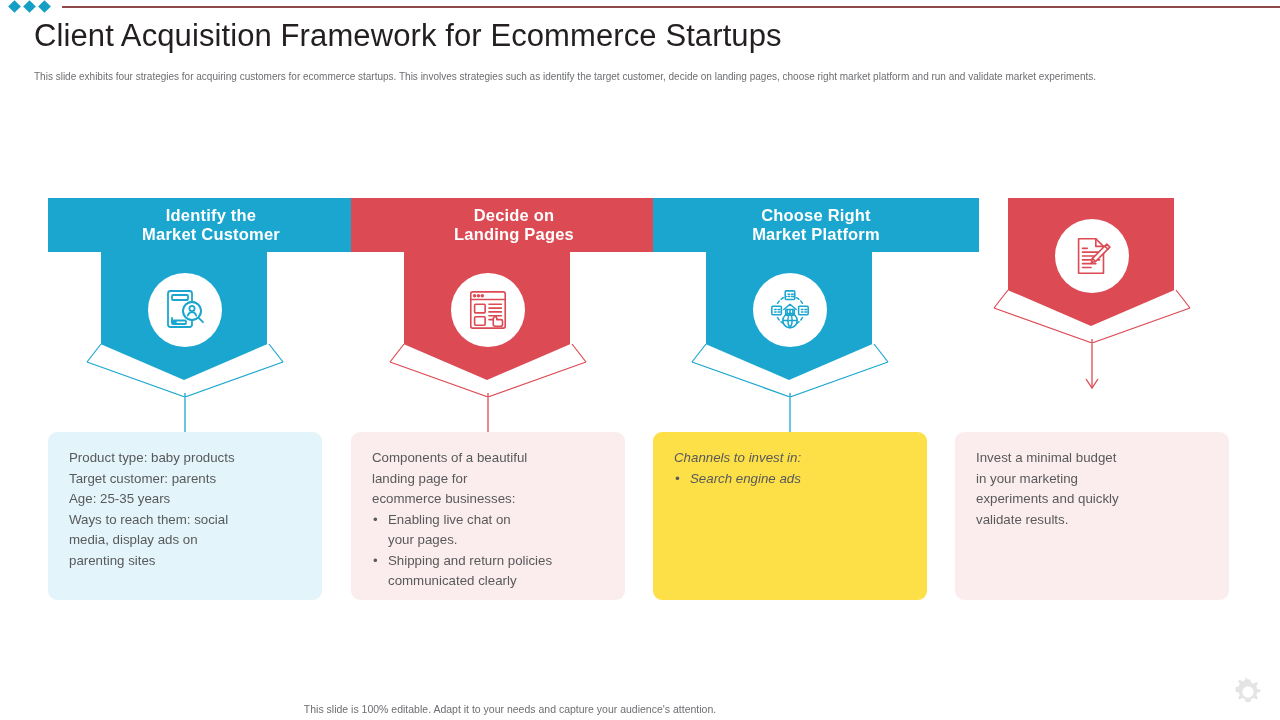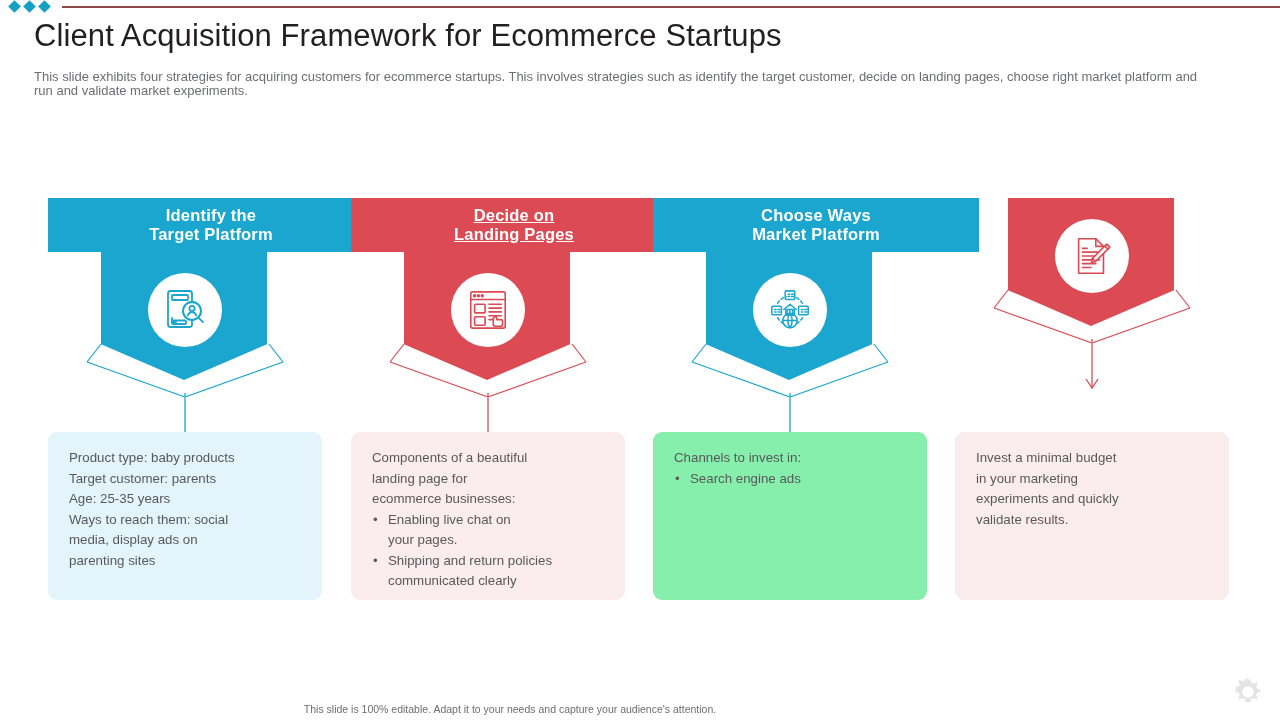--- a/index.html
+++ b/index.html
@@ -28,21 +28,21 @@
   .diamond.d3{left:30px;}
 
   
   #page-title{
     position:absolute; left:34px; top:18px;
     font-size:31px; font-weight:400; color:#231f20;
     letter-spacing:.1px; white-space:nowrap;
   }
   #page-subtitle{
     position:absolute; left:34px; top:70px; width:1172px;
-    font-size:13px; line-height:14px; color:#6d6e71;
+    font-size:10px; line-height:14px; color:#6d6e71;
   }
 
   
   .column{ position:absolute; top:198px; width:274px; }
   .col1{ left:48px; }
   .col2{ left:351px; }
   .col3{ left:653px; }
   .col4{ left:955px; }
 
   
@@ -125,21 +125,21 @@
   <span class="diamond d3" style="background: rgb(22, 159, 196);"></span>
 </div>
 <div id="top-rule" style="background: rgb(142, 74, 74);"></div>
 
 <div id="page-title" style="color: rgb(35, 31, 32);">Client Acquisition Framework for Ecommerce Startups</div>
 <div id="page-subtitle" style="color: rgb(109, 110, 113);">This slide exhibits four strategies for acquiring customers for ecommerce startups. This involves strategies such as identify the target customer, decide on landing pages, choose right market platform and run and validate market experiments.</div>
 
 <div class="column col1">
   <div class="cap" style="background: rgb(27, 166, 208);">
     <span>Identify the</span>
-    <span class="l2">Target Platform</span>
+    <span class="l2">Market Customer</span>
   </div>
   <div class="ribbon-wrap">
     <div class="ribbon" style="background: rgb(27, 166, 208);"></div>
     <div class="wings">
       <svg width="274" height="145" viewBox="0 0 274 145">
         <polyline points="39,110 137,145 235,110" fill="none" stroke-width="1.2" class="wing-stroke" stroke="#1BA6D0"></polyline>
         <polyline points="39,110 53,92" fill="none" stroke-width="1.2" class="wing-stroke" stroke="#1BA6D0"></polyline>
         <polyline points="235,110 221,92" fill="none" stroke-width="1.2" class="wing-stroke" stroke="#1BA6D0"></polyline>
       </svg>
     </div>
@@ -162,21 +162,21 @@
     <div class="down-arrow">
       <svg width="274" height="62" viewBox="0 0 274 62">
         <path d="M137 2 L137 50" fill="none" stroke-width="1.3" class="arrow-stroke" stroke="#1BA6D0"></path>
         <path d="M131 42 L137 51 L143 42" fill="none" stroke-width="1.3" class="arrow-stroke" stroke="#1BA6D0"></path>
       </svg>
     </div>
   </div>
 </div>
 
 <div class="column col2">
-  <div class="cap" style="background: rgb(220, 74, 84); text-decoration: underline;">
+  <div class="cap" style="background: rgb(220, 74, 84);">
     <span>Decide on</span>
     <span class="l2">Landing Pages</span>
   </div>
   <div class="ribbon-wrap">
     <div class="ribbon" style="background: rgb(220, 74, 84);"></div>
     <div class="wings">
       <svg width="274" height="145" viewBox="0 0 274 145">
         <polyline points="39,110 137,145 235,110" fill="none" stroke-width="1.2" class="wing-stroke" stroke="#DC4A54"></polyline>
         <polyline points="39,110 53,92" fill="none" stroke-width="1.2" class="wing-stroke" stroke="#DC4A54"></polyline>
         <polyline points="235,110 221,92" fill="none" stroke-width="1.2" class="wing-stroke" stroke="#DC4A54"></polyline>
@@ -205,21 +205,21 @@
       <svg width="274" height="62" viewBox="0 0 274 62">
         <path d="M137 2 L137 50" fill="none" stroke-width="1.3" class="arrow-stroke" stroke="#DC4A54"></path>
         <path d="M131 42 L137 51 L143 42" fill="none" stroke-width="1.3" class="arrow-stroke" stroke="#DC4A54"></path>
       </svg>
     </div>
   </div>
 </div>
 
 <div class="column col3">
   <div class="cap" style="background: rgb(27, 166, 208);">
-    <span>Choose Ways</span>
+    <span>Choose Right</span>
     <span class="l2">Market Platform</span>
   </div>
   <div class="ribbon-wrap">
     <div class="ribbon" style="background: rgb(27, 166, 208);"></div>
     <div class="wings">
       <svg width="274" height="145" viewBox="0 0 274 145">
         <polyline points="39,110 137,145 235,110" fill="none" stroke-width="1.2" class="wing-stroke" stroke="#1BA6D0"></polyline>
         <polyline points="39,110 53,92" fill="none" stroke-width="1.2" class="wing-stroke" stroke="#1BA6D0"></polyline>
         <polyline points="235,110 221,92" fill="none" stroke-width="1.2" class="wing-stroke" stroke="#1BA6D0"></polyline>
       </svg>
@@ -299,21 +299,21 @@
   <p class="lead">Components  of a beautiful
 landing  page  for
 ecommerce  businesses:</p>
   <ul>
       <li>Enabling  live  chat  on
 your pages.</li>
       <li>Shipping  and  return  policies
 communicated  clearly</li>
     </ul>
 </div>
-<div class="note n3" style="background: #86efac; color: rgb(88, 89, 91);">
+<div class="note n3" style="background: #fde047; color: rgb(88, 89, 91); font-style: italic;">
   <p class="lead">Channels  to invest  in:</p>
   <ul>
       <li>Search  engine  ads</li>
     </ul>
 </div>
 <div class="note n4" style="background: rgb(251, 237, 238); color: rgb(88, 89, 91);">
   <p class="lead">Invest  a minimal  budget
 in your marketing
 experiments  and  quickly
 validate  results.</p>

